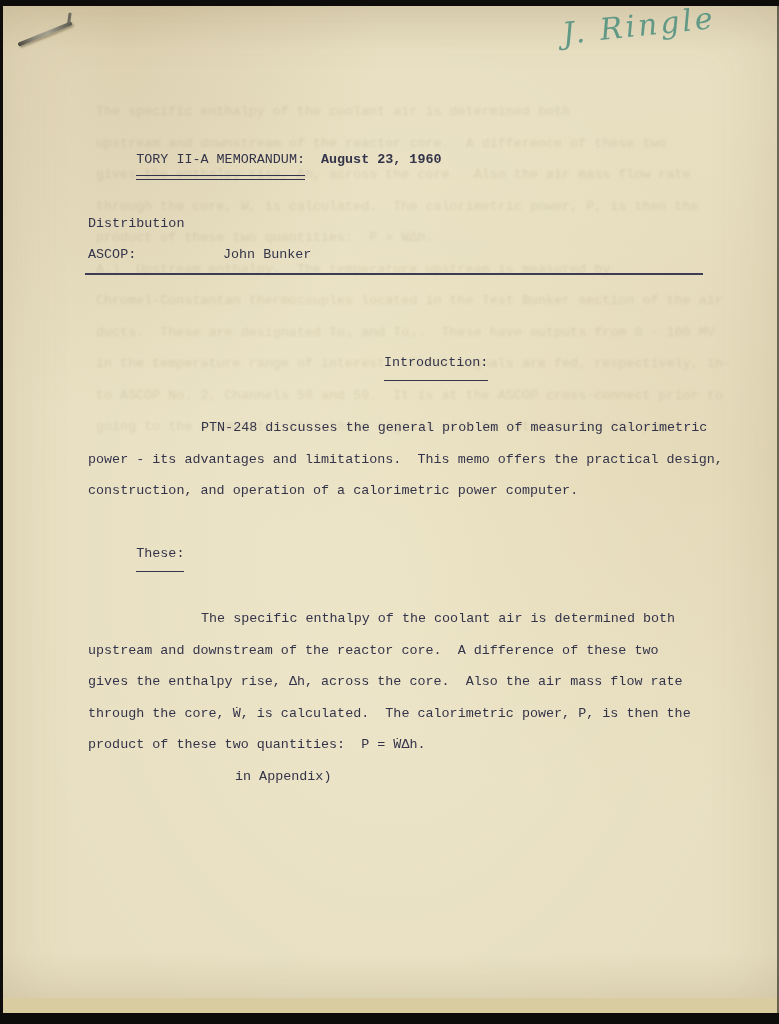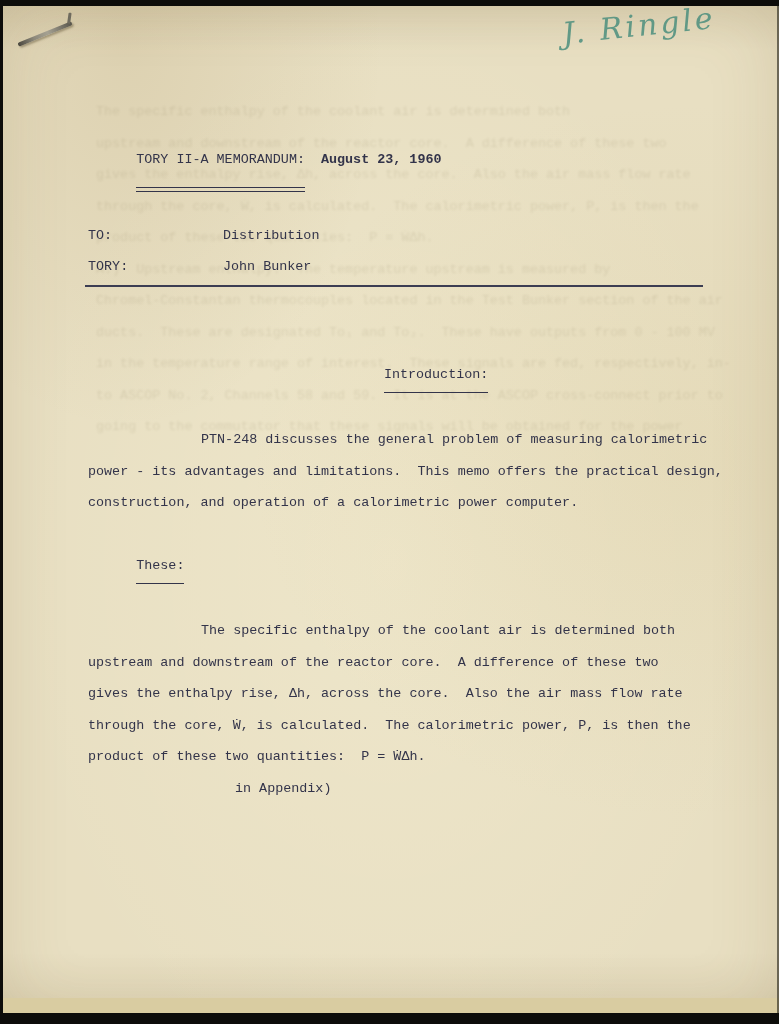--- a/index.html
+++ b/index.html
@@ -41,21 +41,21 @@
 
   .ghost{
     position:absolute;left:96px;top:96px;width:655px;
     font-size:13.4px;line-height:31.5px;white-space:pre-wrap;
     color:#6e6240;opacity:.13;filter:blur(.8px);
     pointer-events:none;user-select:none;
   }
 
   .content{position:absolute;left:88px;top:112px;width:648px;font-size:13.4px;line-height:31.5px;}
   .line{white-space:pre-wrap;}
-  .dbl{display:inline-block;border-bottom:1.6px solid currentColor;padding-bottom:12px;position:relative;}
+  .dbl{display:inline-block;border-bottom:1.6px solid currentColor;padding-bottom:0;position:relative;}
   .dbl::after{content:"";position:absolute;left:0;right:0;bottom:-4.5px;border-bottom:1.6px solid currentColor;}
   .memo-date{margin-left:16px;font-weight:bold;}
   .field{display:flex;}
   .field .lbl{width:135px;flex:none;}
   .subject-rule{margin:2px 0 0 -3px;width:618px;border-top:2.6px solid #3c3d52;}
   .sec-head{margin-top:41px;text-align:center;}
   .u{display:inline-block;border-bottom:1.5px solid currentColor;padding-bottom:1px;}
   .para{white-space:pre-wrap;text-indent:113px;margin:0;}
   .cont{margin-left:147px;white-space:pre-wrap;}
 </style>
@@ -86,25 +86,24 @@
 to ASCOP No. 2, Channels 58 and 59.  It is at the ASCOP cross-connect prior to
 going to the commutator that these signals will be obtained for the power</div>
 
   <div class="content">
 
     <div class="line">
       <span class="dbl">TORY II-A MEMORANDUM:</span><span class="memo-date">August 23, 1960</span>
     </div>
 
     <div class="field">
-      <span class="lbl">TO:</span>
       <span>Distribution</span>
     </div>
     <div class="field">
-      <span class="lbl">TORY:</span>
+      <span class="lbl">ASCOP:</span>
       <span>John Bunker</span>
     </div>
     <div class="field">
     </div>
 
     <div class="subject-rule"></div>
 
     <div class="line sec-head">
       <span class="u">Introduction:</span>
     </div>

